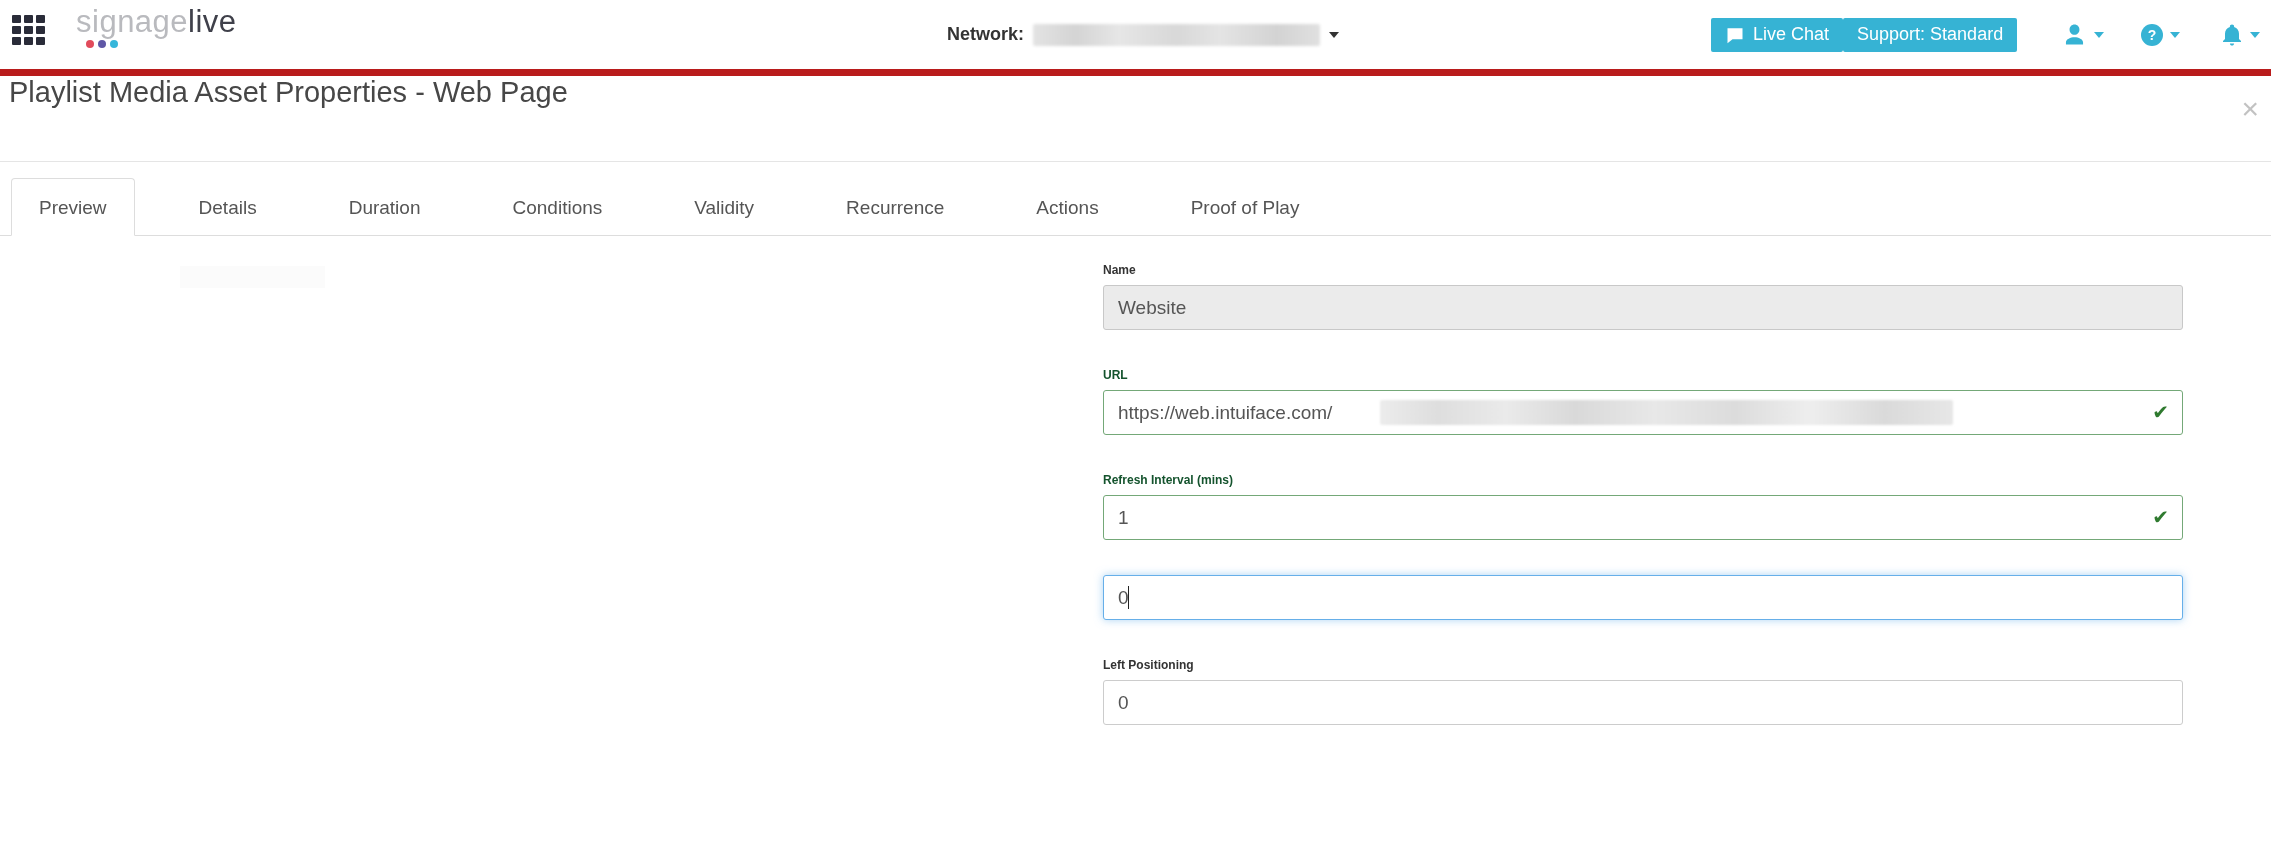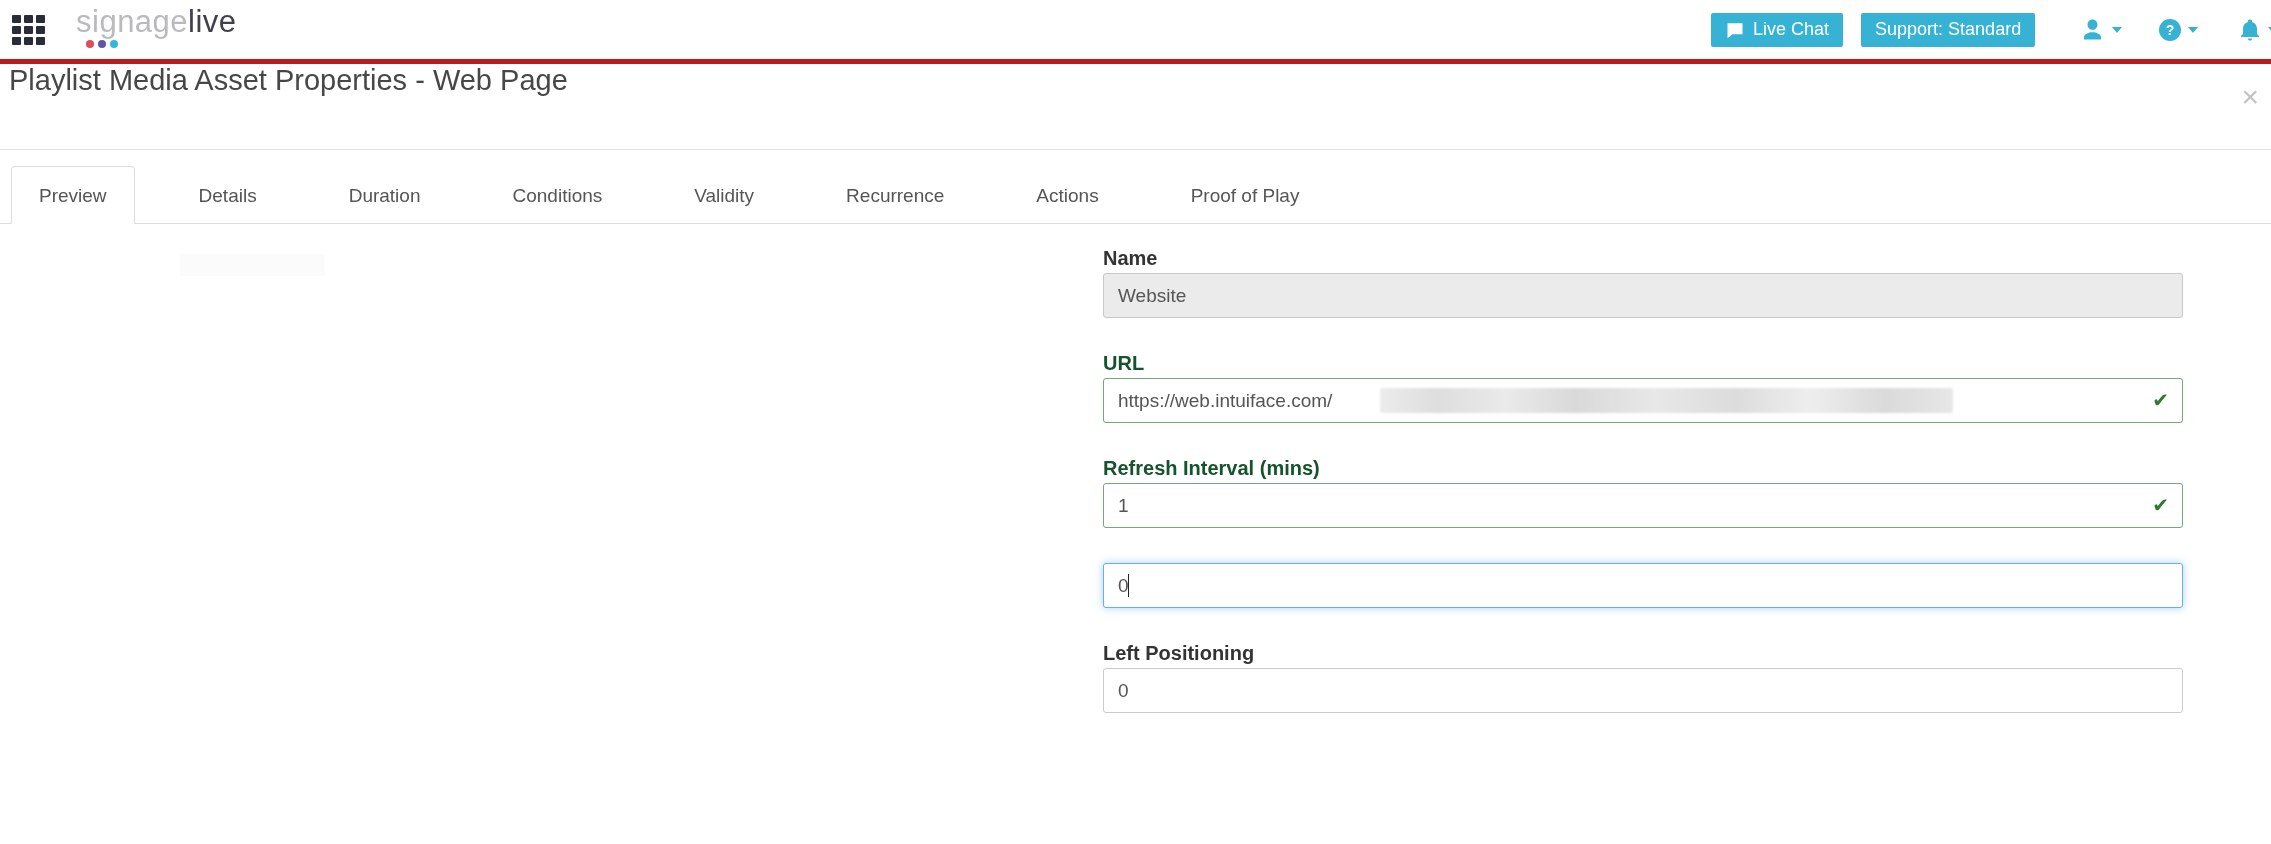--- a/index.html
+++ b/index.html
@@ -3,21 +3,21 @@
 <meta charset="utf-8">
 <style>
   * { box-sizing: border-box; }
   html,body { margin:0; padding:0; }
   body {
     width:2271px; height:844px; position:relative; overflow:hidden;
     background:#fff; font-family:"Liberation Sans","DejaVu Sans",sans-serif;
   }
 
   
-  .header { position:relative; height:64px; background:#fff; border-bottom:5px solid #b91c1c; }
+  .header { position:relative; height:76px; background:#fff; border-bottom:7px solid #b91c1c; }
   .grid-icon { position:absolute; left:12px; top:15px; display:grid;
     grid-template-columns:repeat(3,9px); grid-auto-rows:8px; gap:3px; cursor:pointer; }
   .grid-icon span { background:#2a2c39; border-radius:1px; }
 
   .logo { position:absolute; left:76px; top:5px; cursor:pointer; }
   .logo-text { font-size:31px; letter-spacing:.5px; line-height:34px; }
   .logo-gray { color:#b9babe; }
   .logo-dark { color:#3f404a; }
   .logo-dots { margin:1px 0 0 10px; display:flex; gap:4px; }
   .logo-dots i { width:8px; height:8px; border-radius:50%; display:block; }
@@ -28,21 +28,21 @@
   .redact-bar { width:287px; height:22px; border-radius:2px;
     background:linear-gradient(90deg,#e3e3e3,#d4d4d4 15%,#e6e6e6 30%,#d8d8d8 50%,#e4e4e4 65%,#d3d3d3 85%,#e0e0e0);
     filter:blur(1.5px); }
   .caret { width:0; height:0; border-left:5px solid transparent; border-right:5px solid transparent; border-top:6px solid #333; }
   .caret.cyan { border-top-color:#36b3d4; border-left-width:5px; border-right-width:5px; }
 
   .header-right { position:absolute; left:1711px; top:0; height:100%; display:flex; align-items:center; }
   .btn-cyan { background:#36b3d4; color:#fff; border:none; height:34px; font-size:18px;
     padding:0 14px; border-radius:2px; display:flex; align-items:center; gap:8px; cursor:pointer;
     font-family:inherit; white-space:nowrap; }
-  .btn-live { margin-right:18px;align-items:center; }
+  .btn-live { margin-right:0;align-items:center; }
   .btn-support { margin-right:44px; }
   .icon-group { display:flex; align-items:center; gap:6px; cursor:pointer; }
   .grp-user { margin-right:36px; } .grp-help { margin-right:40px; }
   .icon-group svg { fill:#36b3d4; }
 
   
   .title-row { position:relative; height:86px; border-bottom:1px solid #e5e5e5;
     display:flex; align-items:flex-start; padding-left:9px; background:#fff; }
   .title-row h1 { margin:0; font-size:29px; font-weight:400; color:#474747; }
   .close-x { position:absolute; right:12px; top:18px; font-size:30px; line-height:1;
@@ -59,21 +59,21 @@
   .preview-ghost { position:absolute; left:180px; top:30px; width:145px; height:22px; background:#fbfbfb; }
 
   .form-col { position:absolute; left:1103px; top:0; width:1080px; padding-top:24px; }
   .panel-head { position:relative; height:40px; margin-bottom:32px; }
   .panel-head h2 { margin:0; font-size:28px; font-weight:400; color:#3d3d3d; line-height:40px; }
   .btn-refresh { position:absolute; right:-17px; top:-7px; width:114px; height:48px;
     background:#5ecd62; color:#fff; font-size:19px; border:none; border-radius:4px;
     cursor:pointer; font-family:inherit; }
 
   .form-group { margin-bottom:35px; }
-  .form-group label { display:block; font-size:20px; font-weight:700; color:#333;
+  .form-group label { display:block; font-size:12px; font-weight:700; color:#333;
     line-height:20px; margin-bottom:5px; }
   .form-group.success label { color:#14532d; }
   .input-wrap { position:relative; }
   input.fc { width:100%; height:45px; border:1px solid #ccc; border-radius:3px;
     font-size:19px; color:#555; padding:0 14px; font-family:inherit; background:#fff; outline:none; }
   .success input.fc { border-color:#74a878; }
   input.fc:disabled { background:#ebebeb; color:#555; border-color:#c8c8c8; }
   .focused input.fc { border-color:#66afe9; box-shadow:0 0 8px rgba(102,175,233,.55); }
   .check { position:absolute; right:14px; top:0; line-height:45px; color:#2f7a2f;
     font-size:20px; font-weight:700; }
@@ -100,20 +100,25 @@
 
   <div class="logo">
     <div class="logo-text"><span class="logo-gray">signage</span><span class="logo-dark">live</span></div>
     <div class="logo-dots">
       <i class="dot-red"></i>
       <i class="dot-purple"></i>
       <i class="dot-cyan"></i>
     </div>
   </div>
 
+  <div class="network">
+    <span class="network-label">Network:</span>
+    <span class="redact-bar"></span>
+    <span class="caret"></span>
+  </div>
 
   <div class="header-right">
     <button class="btn-cyan btn-live">
       <svg width="20" height="20" viewBox="0 0 24 24" fill="#ffffff">
           <path d="M3 4h18v13H9l-6 5V4z"></path>
         </svg>
       <span>Live Chat</span>
     </button>
     <button class="btn-cyan btn-support">
       <span>Support: Standard</span>

